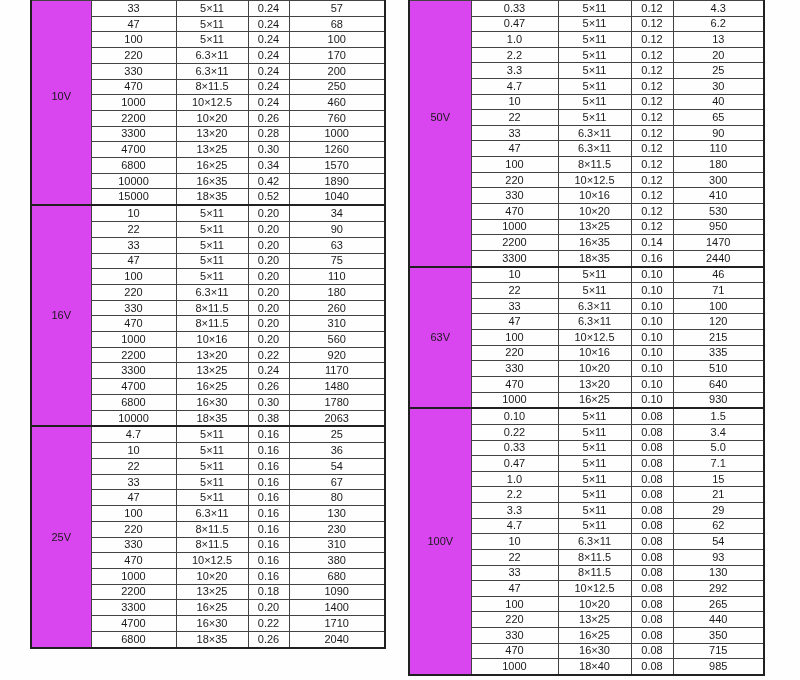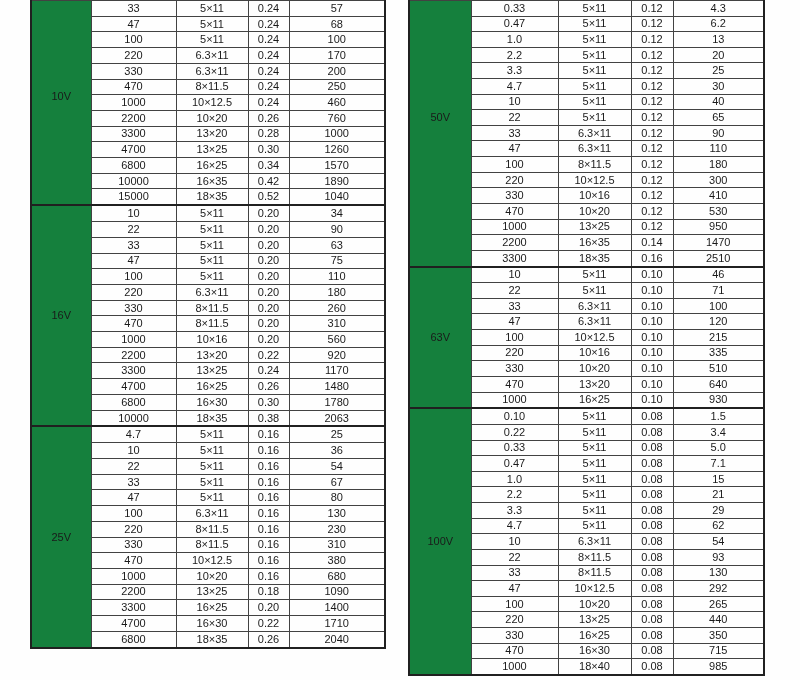--- a/index.html
+++ b/index.html
@@ -30,21 +30,21 @@
     text-align: center;
     vertical-align: middle;
     line-height: 1;
     overflow: hidden;
     white-space: nowrap;
   }
   
   table.spec tr.section-start td { border-top: 2px solid #202020; }
   
   table.spec tr:first-child td { border-top: 1px solid #424242; }
-  td.voltage-cell { background: #15803d; }
+  td.voltage-cell { background: #d946ef; }
   .vlabel { position: relative; display: inline-block; }
 </style>
 </head>
 <body>
 
 <div class="sheet">
   <table class="spec" style="left: 30px; top: 0px; width: 354px; height: 649px;">
       <colgroup>
         <col style="width: 60px;">
         <col style="width: 85px;">
@@ -407,21 +407,21 @@
         <tr>
           <td>2200</td>
           <td>16×35</td>
           <td>0.14</td>
           <td>1470</td>
         </tr>
         <tr>
           <td>3300</td>
           <td>18×35</td>
           <td>0.16</td>
-          <td>2510</td>
+          <td>2440</td>
         </tr>
         <tr class="section-start">
           <td rowspan="9" class="voltage-cell"><span class="vlabel">63V</span></td>
           <td>10</td>
           <td>5×11</td>
           <td>0.10</td>
           <td>46</td>
         </tr>
         <tr>
           <td>22</td>

